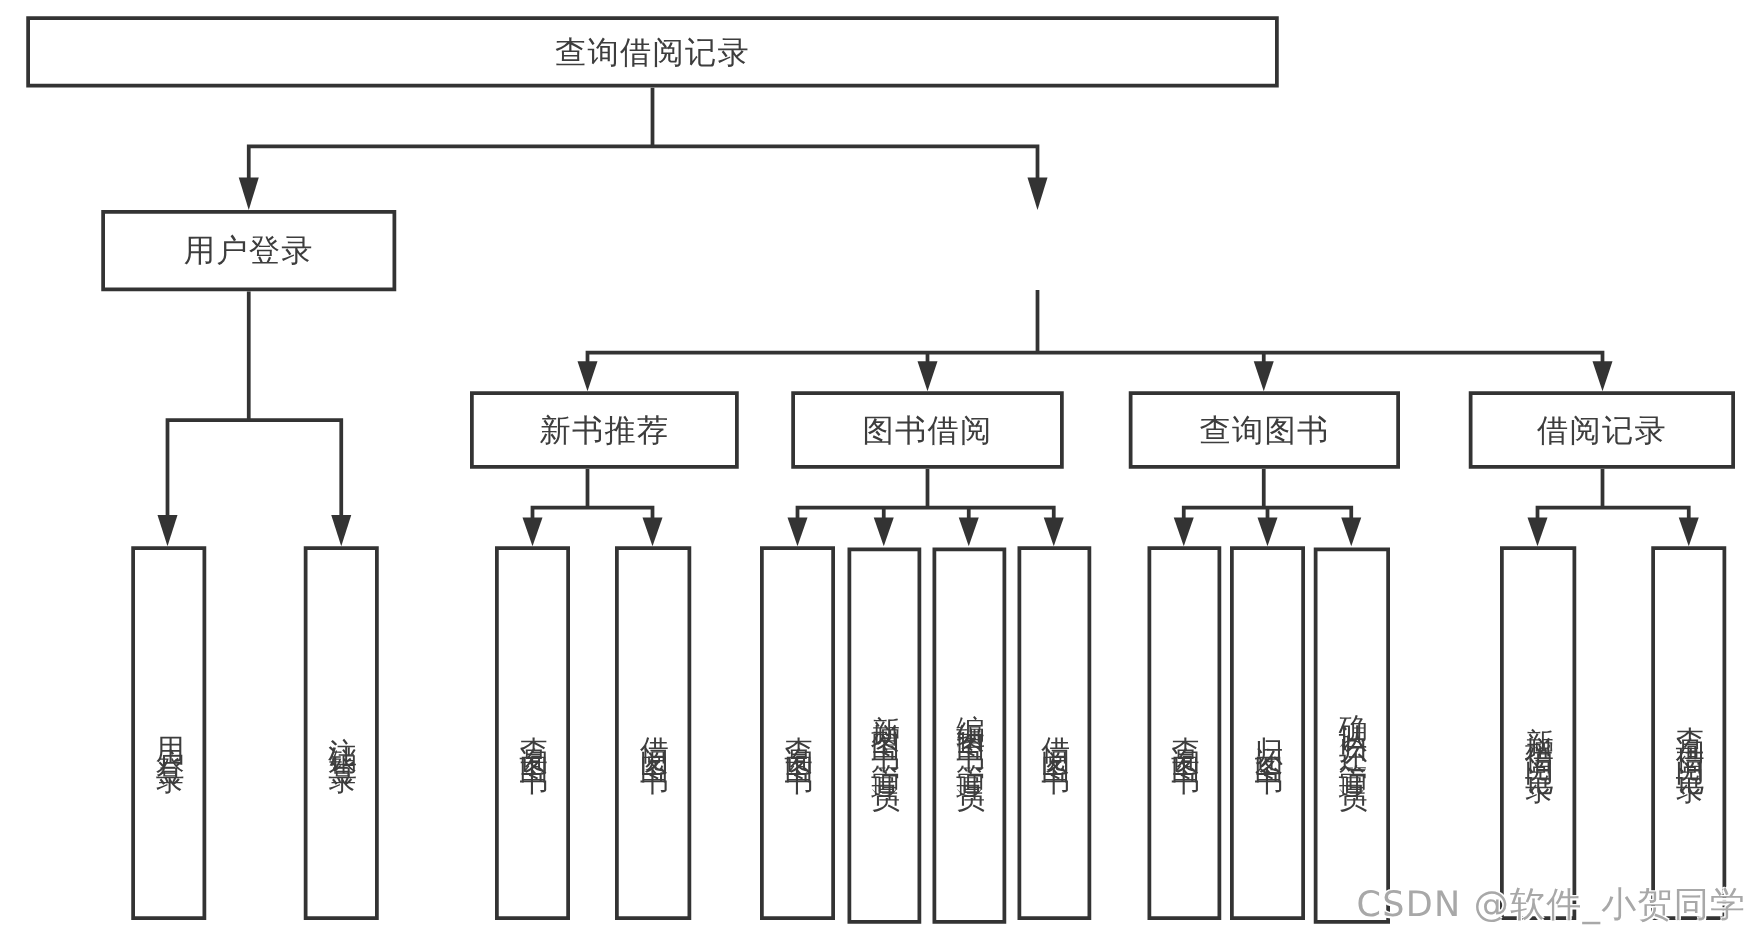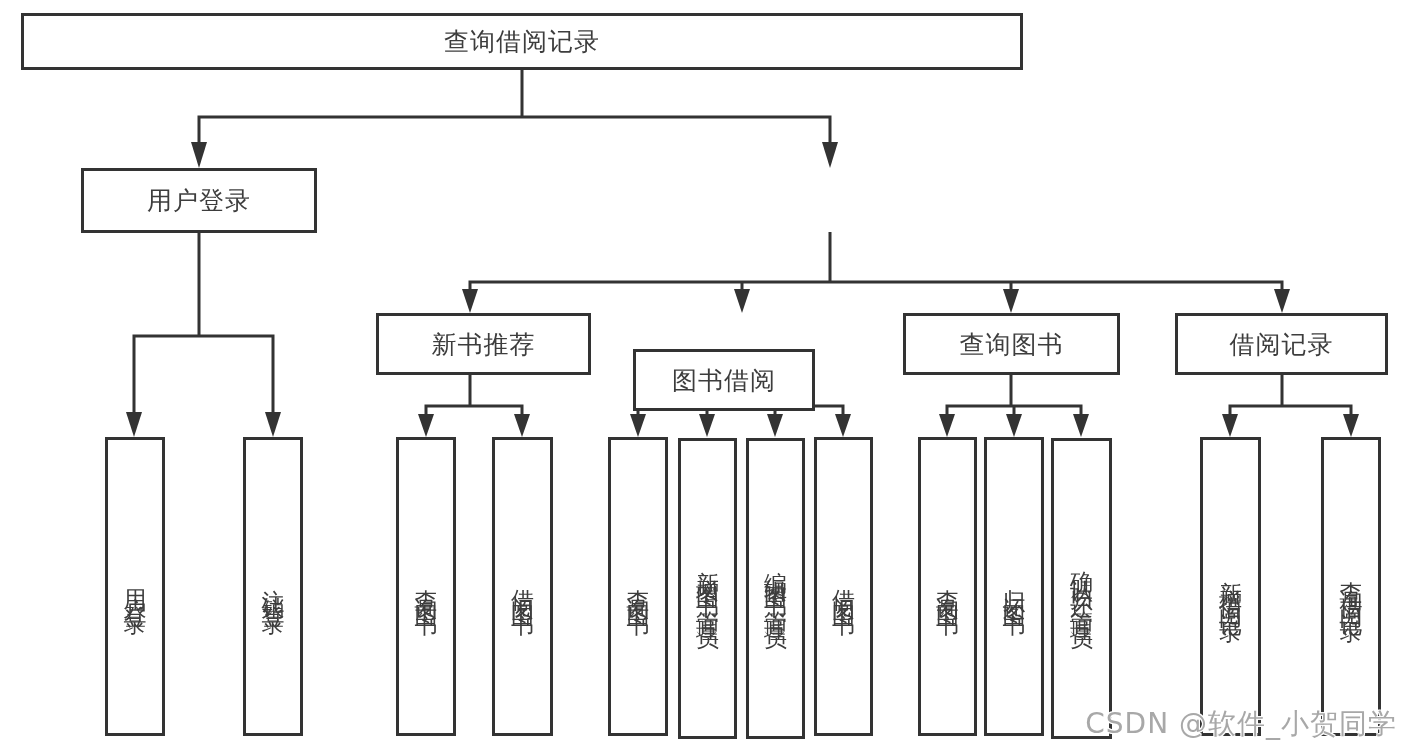--- a/index.html
+++ b/index.html
@@ -108,21 +108,21 @@
     <span>查询借阅记录</span>
   </div>
 
   <div class="box hbox" style="left:81px; top:168px; width:236px; height:65px;">
     <span>用户登录</span>
   </div>
 
   <div class="box hbox" style="left:376px; top:313px; width:215px; height:62px;">
     <span>新书推荐</span>
   </div>
-  <div class="box hbox" style="left:633px; top:313px; width:182px; height:62px;margin-top:36px;">
+  <div class="box hbox" style="left:633px; top:313px; width:218px; height:62px;">
     <span>图书借阅</span>
   </div>
   <div class="box hbox" style="left:903px; top:313px; width:217px; height:62px;">
     <span>查询图书</span>
   </div>
   <div class="box hbox" style="left:1175px; top:313px; width:213px; height:62px;">
     <span>借阅记录</span>
   </div>
 
   <div class="box vbox" style="left:105px; top:437px; width:60px; height:299px;">

